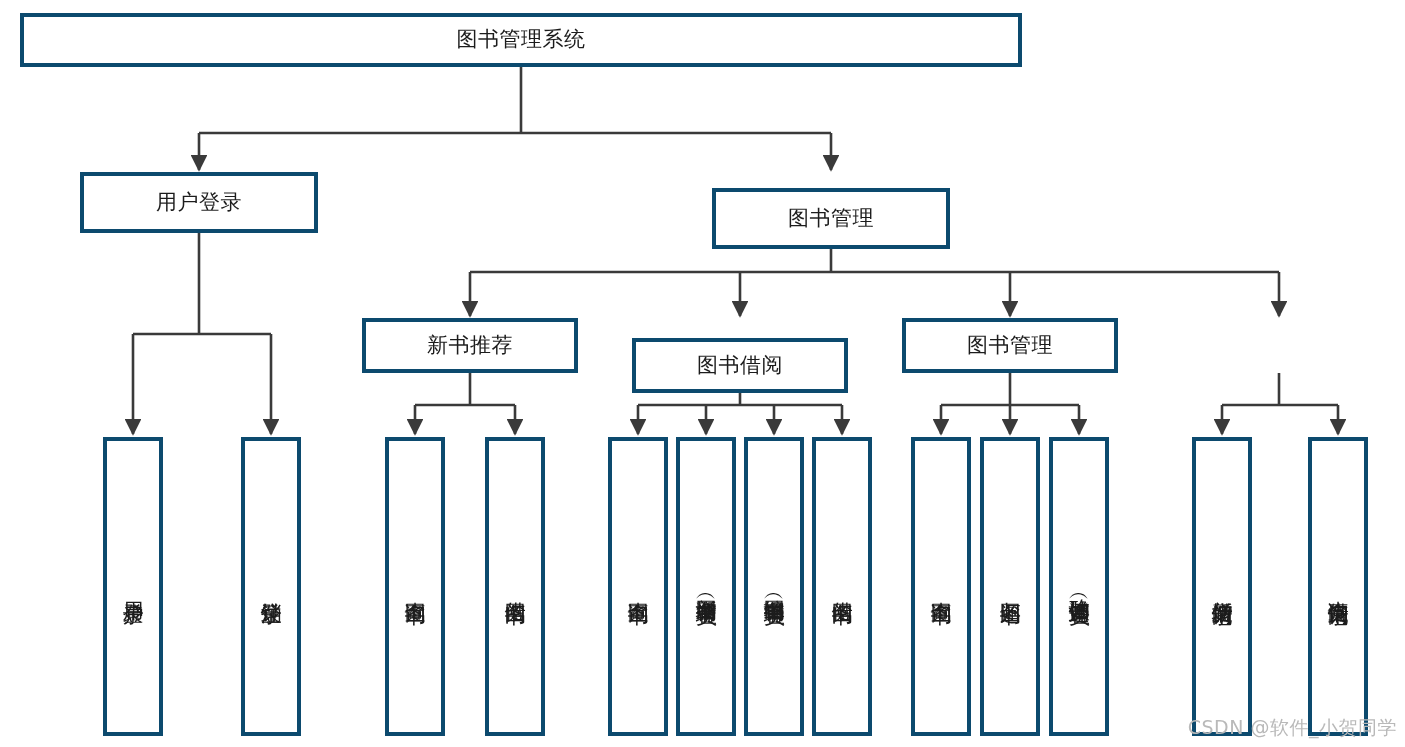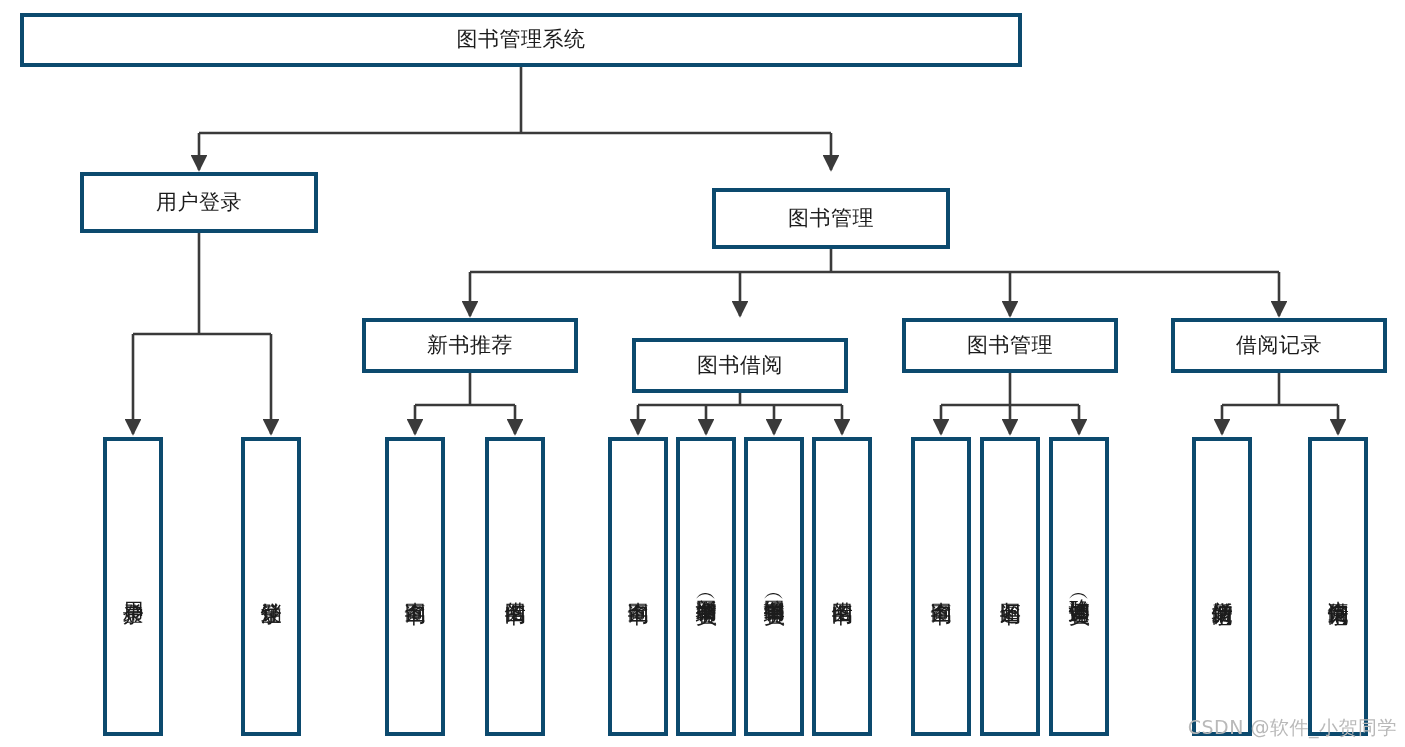--- a/index.html
+++ b/index.html
@@ -138,23 +138,20 @@
 
   <div class="node horiz" style="left:362px; top:318px; width:216px; height:55px;">
     <span class="label">新书推荐</span>
   </div>
   <div class="node horiz" style="left:632px; top:318px; width:216px; height:55px;margin-top:20px;">
     <span class="label">图书借阅</span>
   </div>
   <div class="node horiz" style="left:902px; top:318px; width:216px; height:55px;">
     <span class="label">图书管理</span>
   </div>
-  <div class="node horiz" style="left:1171px; top:318px; width:216px; height:55px;">
-    <span class="label">借阅记录</span>
-  </div>
 
   <div class="node vert" style="left:103px; top:437px; width:60px; height:299px;">
     <span class="label">用户登录</span>
   </div>
   <div class="node vert" style="left:241px; top:437px; width:60px; height:299px;">
     <span class="label">注销登录</span>
   </div>
 
   <div class="node vert" style="left:385px; top:437px; width:60px; height:299px;">
     <span class="label">查询图书</span>

